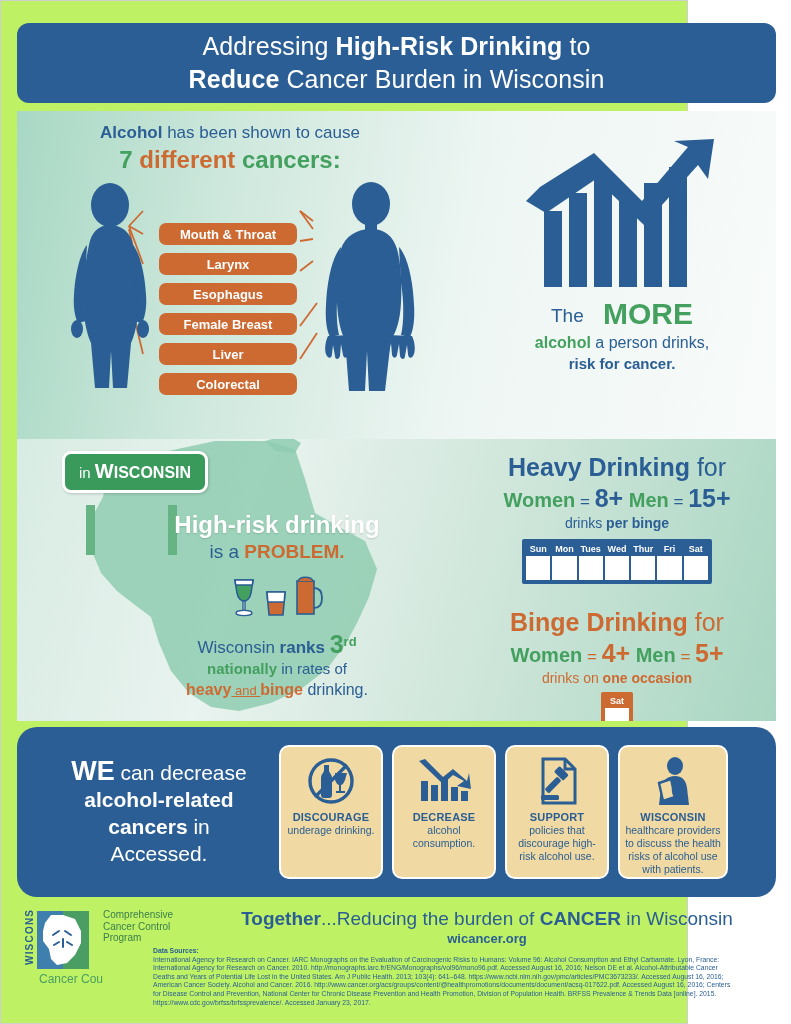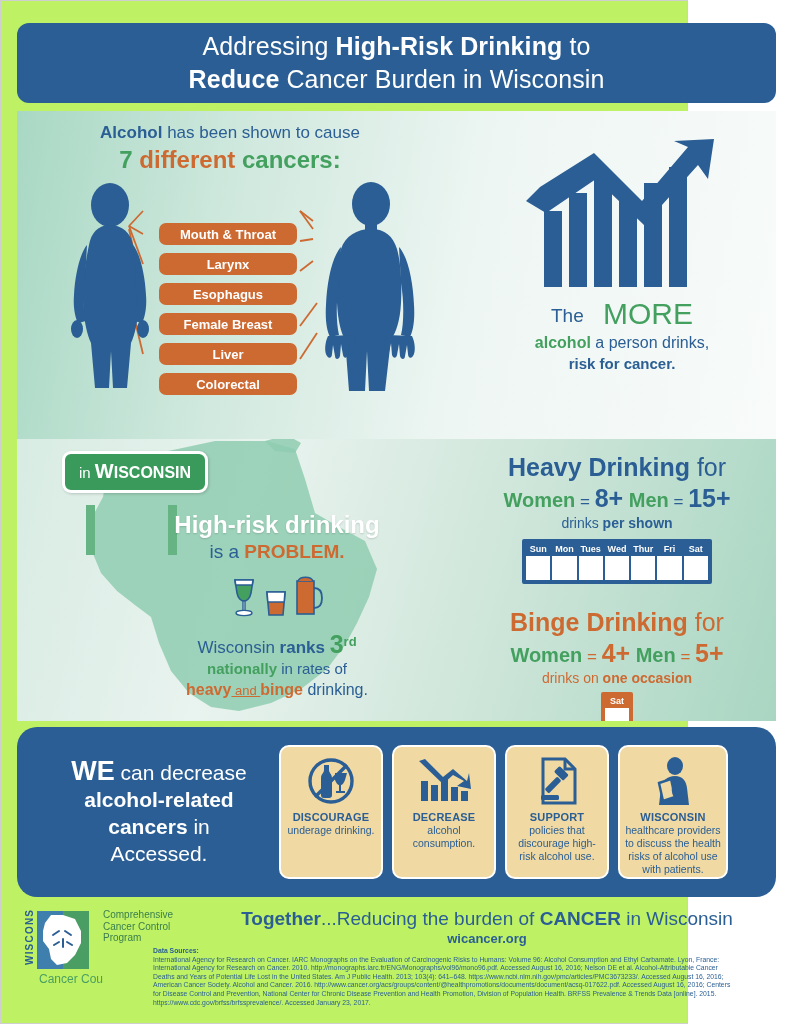--- a/index.html
+++ b/index.html
@@ -49,21 +49,21 @@
     height: 22px; margin-bottom: 8px;
     display:flex; align-items:center; justify-content:center;
     font-size: 13px; font-weight: bold; white-space: nowrap;
   }
   .leaders { position:absolute; left:0; top:0; width:759px; height:328px; pointer-events:none; }
 
   
   .more-wrap { position:absolute; left: 470px; top: 20px; width: 270px; text-align:center; }
   .more-txt { margin-top: 6px; }
   .more-l1 { font-size: 19px; color:#2a5e94; }
-  .more-l1 strong { font-size: 30px; color:#43a05f; font-weight:normal; vertical-align:-2px;margin-left:14px;}
+  .more-l1 strong { font-size: 30px; color:#43a05f; font-weight:bold; vertical-align:-2px;margin-left:14px;}
   .more-l2 { font-size: 16px; color:#2a5e94; margin-top:3px; }
   .more-l3 { font-size: 16px; color:#2a5e94; margin-top:3px; }
   .more-l4 { font-size: 15px; color:#2a5e94; font-weight:bold; margin-top:3px; }
 
   
   .sec2 {
     position: absolute; left: 16px; top: 438px; width: 759px; height: 282px;
     background: linear-gradient(105deg,#d8ece3 0%, #e9f3ef 30%, #cfe6da 62%, #a9d6c2 100%);
     overflow:hidden;
   }
@@ -283,21 +283,21 @@
       </div>
 
       <div class="wi-rank"><span class="nr">Wisconsin </span><span>ranks </span><span class="third">3</span><span class="third sup">rd</span></div>
       <div class="wi-rank2"><span class="gb">nationally</span><span> in rates of</span></div>
       <div class="wi-rank3"><span class="ob">heavy</span><span class="ul"> and </span><span class="ob">binge</span><span> drinking.</span></div>
     </div>
 
     <div class="hb">
       <div class="hb-h"><b>Heavy Drinking</b><span> for</span></div>
       <div class="hb-n"><span class="w">Women</span><span class="eq"> = </span><span class="num">8+</span>&nbsp;<span class="w">Men</span><span class="eq"> = </span><span class="num">15+</span></div>
-      <div class="hb-sub"><span>drinks </span><b>per shown</b></div>
+      <div class="hb-sub"><span>drinks </span><b>per binge</b></div>
 
       <div class="cal">
         <div class="cal-row">
           <div class="cal-hd">Sun</div>
           <div class="cal-hd">Mon</div>
           <div class="cal-hd">Tues</div>
           <div class="cal-hd">Wed</div>
           <div class="cal-hd">Thur</div>
           <div class="cal-hd">Fri</div>
           <div class="cal-hd">Sat</div>

